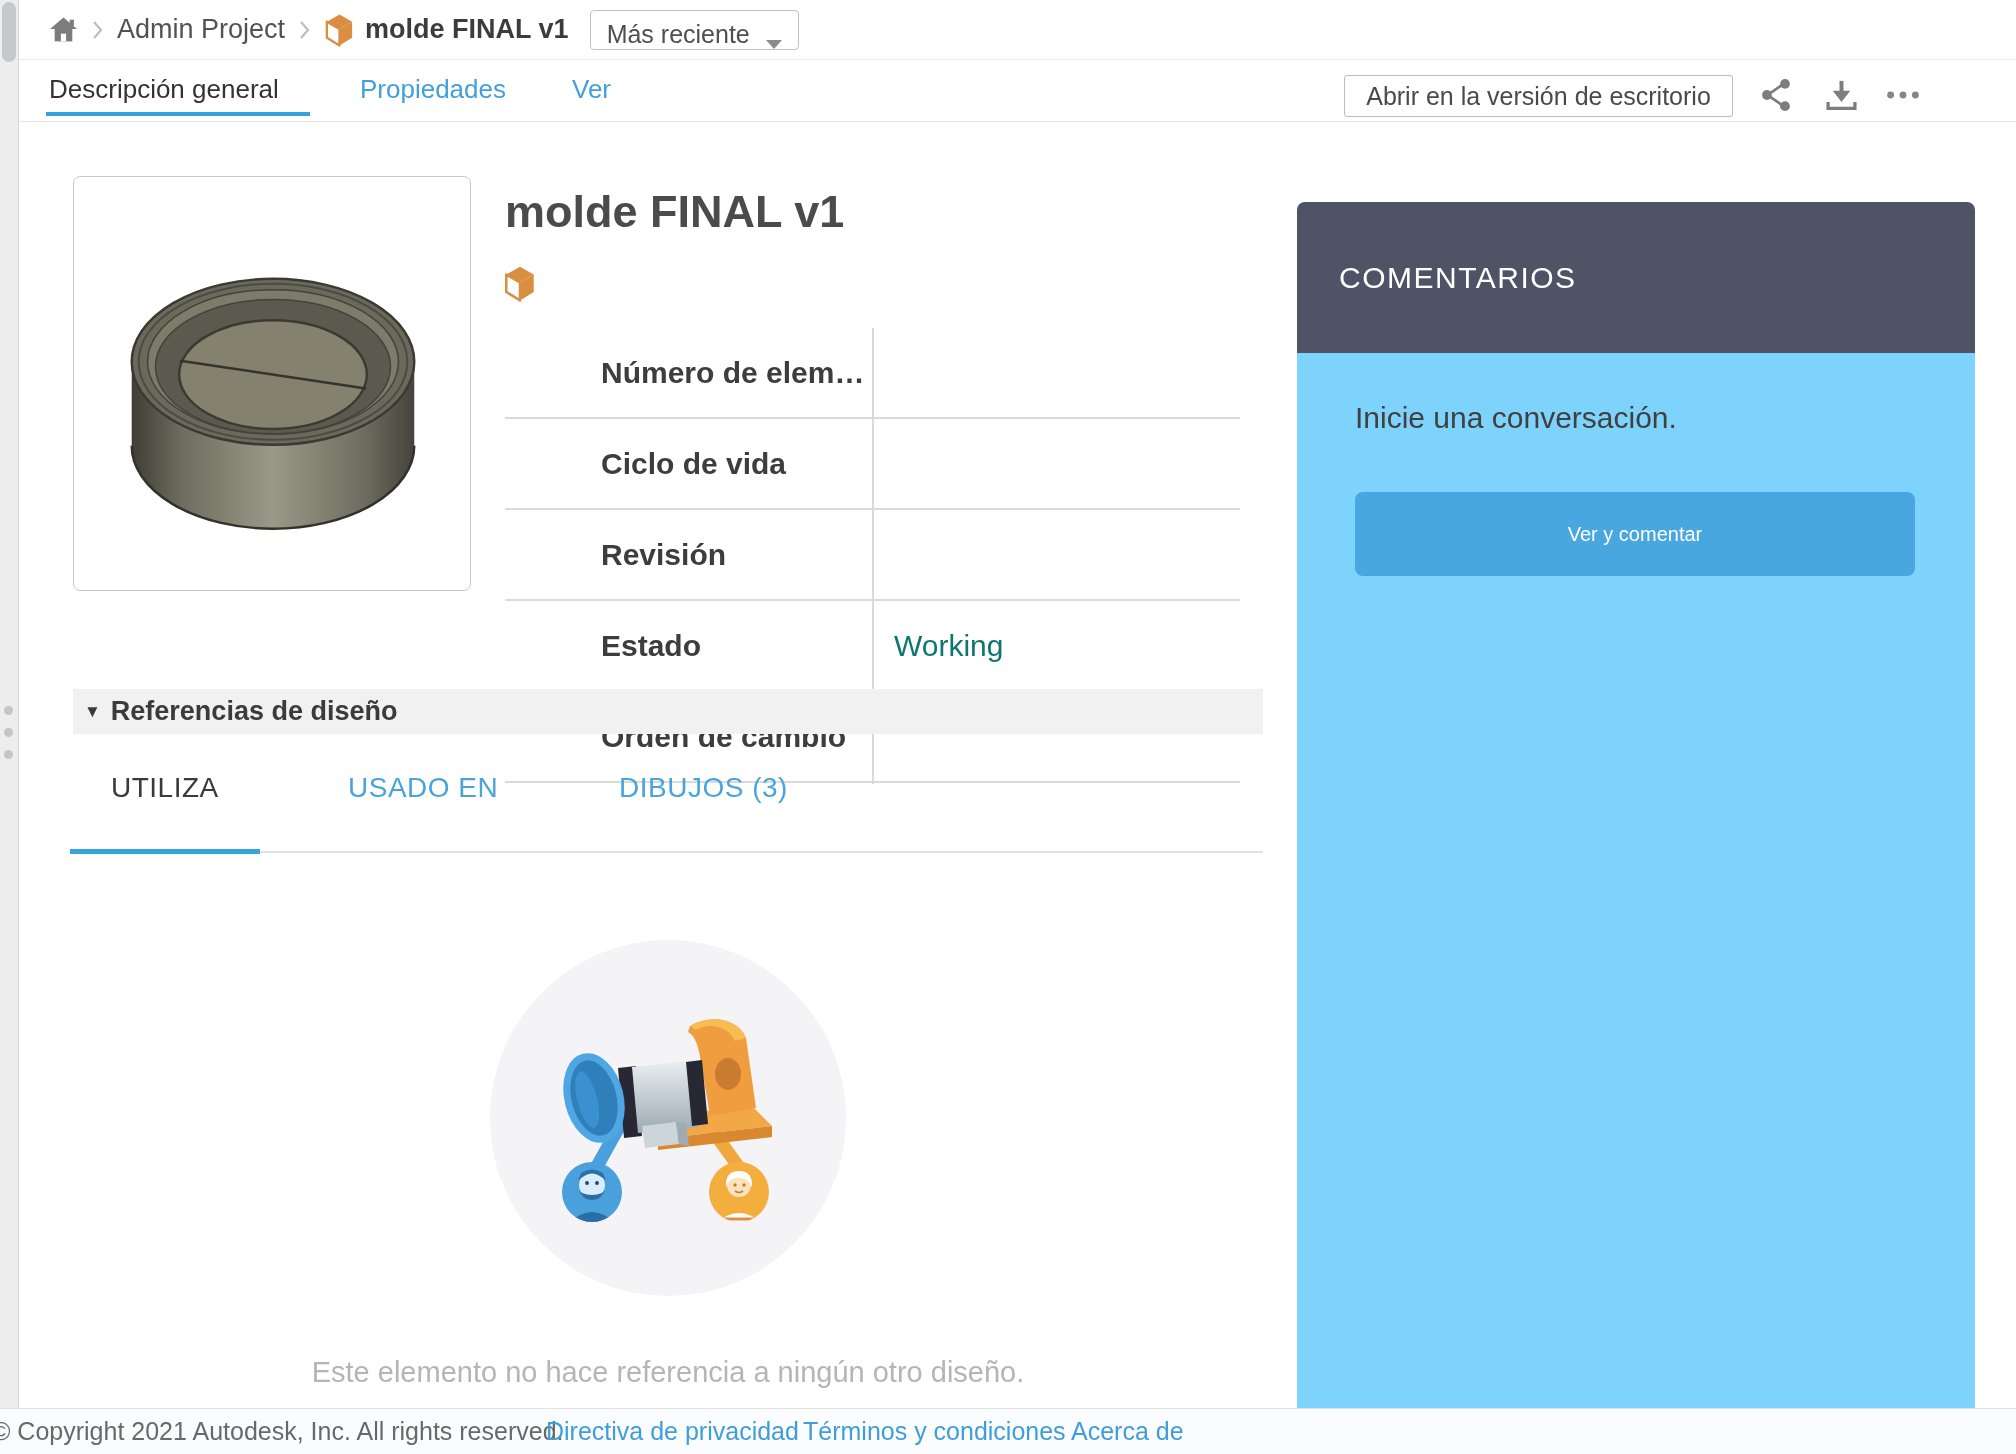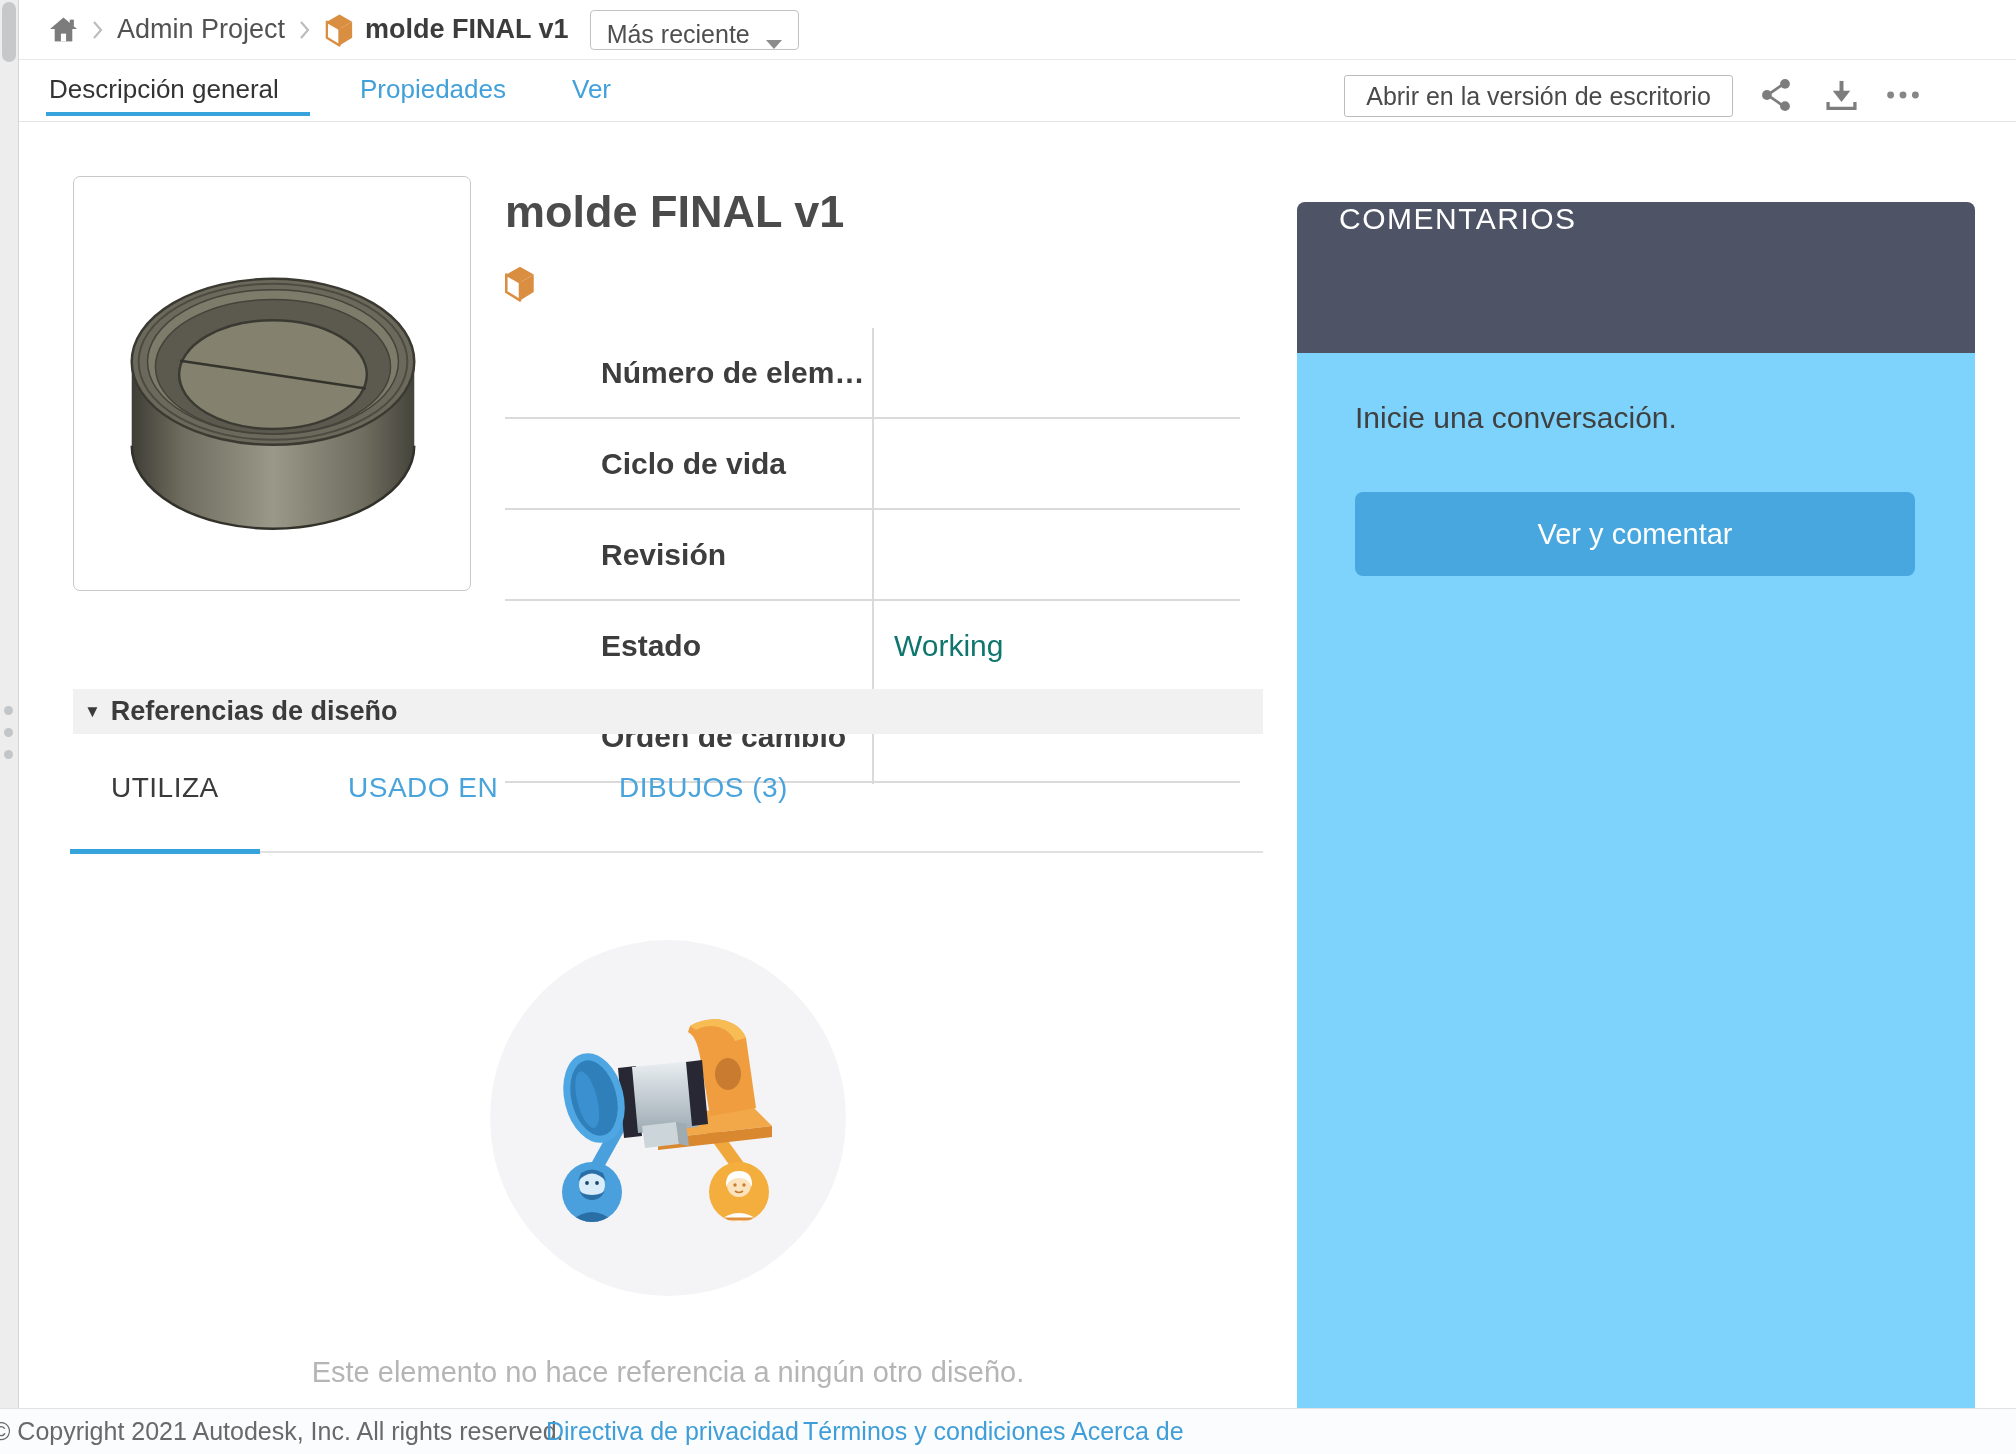--- a/index.html
+++ b/index.html
@@ -66,26 +66,26 @@
   .subtab-usedin { left:348px; color:#4aa4dc; }
   .subtab-drawings { left:619px; color:#4aa4dc; }
   .subtab-line { position:absolute; left:70px; top:851px; width:1193px; height:2px; background:#e1e1e1; }
   .subtab-underline { position:absolute; left:70px; top:849px; width:190px; height:5px; background:#36a3dc; }
   .empty-illustration { position:absolute; left:490px; top:940px; width:357px; height:357px; }
   .empty-msg { position:absolute; left:73px; top:1356px; width:1190px; text-align:center;
     font-size:29px; color:#b5b5b5; }
   
   .comments { position:absolute; left:1297px; top:202px; width:678px; height:1206px; }
   .comments-header { height:151px; background:#4e5366; border-radius:8px 8px 0 0;
-    display:flex; padding-left:42px; color:#fff; font-size:30px;
+    display:flex; align-items:center; padding-left:42px; color:#fff; font-size:30px;
     letter-spacing:1.5px; }
   .comments-body { height:1250px; background:#7dd3fc; position:relative;text-decoration:underline; }
   .comments-empty { position:absolute; left:58px; top:48px; font-size:30px; color:#404040; }
   .comments-btn { position:absolute; left:58px; top:139px; width:560px; height:84px;
-    background:#47a7de; border:none; border-radius:8px; color:#fff; font-size:29px;
+    background:#47a7de; border:none; border-radius:8px; color:#fff; font-size:20px;
     cursor:pointer; font-family:"Liberation Sans","DejaVu Sans",sans-serif; }
   
   .footer { position:absolute; left:0; top:1408px; width:2016px; height:46px;
     background:#fbfcfd; border-top:1px solid #e3e3e3; font-size:25px; }
   .footer span, .footer a { position:absolute; top:0; line-height:45px; }
   .f-copy { left:-8px; color:#696969; }
   .f-link { color:#3f9ed8; text-decoration:none; cursor:pointer; }
   .f-privacy { left:546px; } .f-terms { left:803px; } .f-about { left:1071px; }
 </style>
 </head>

